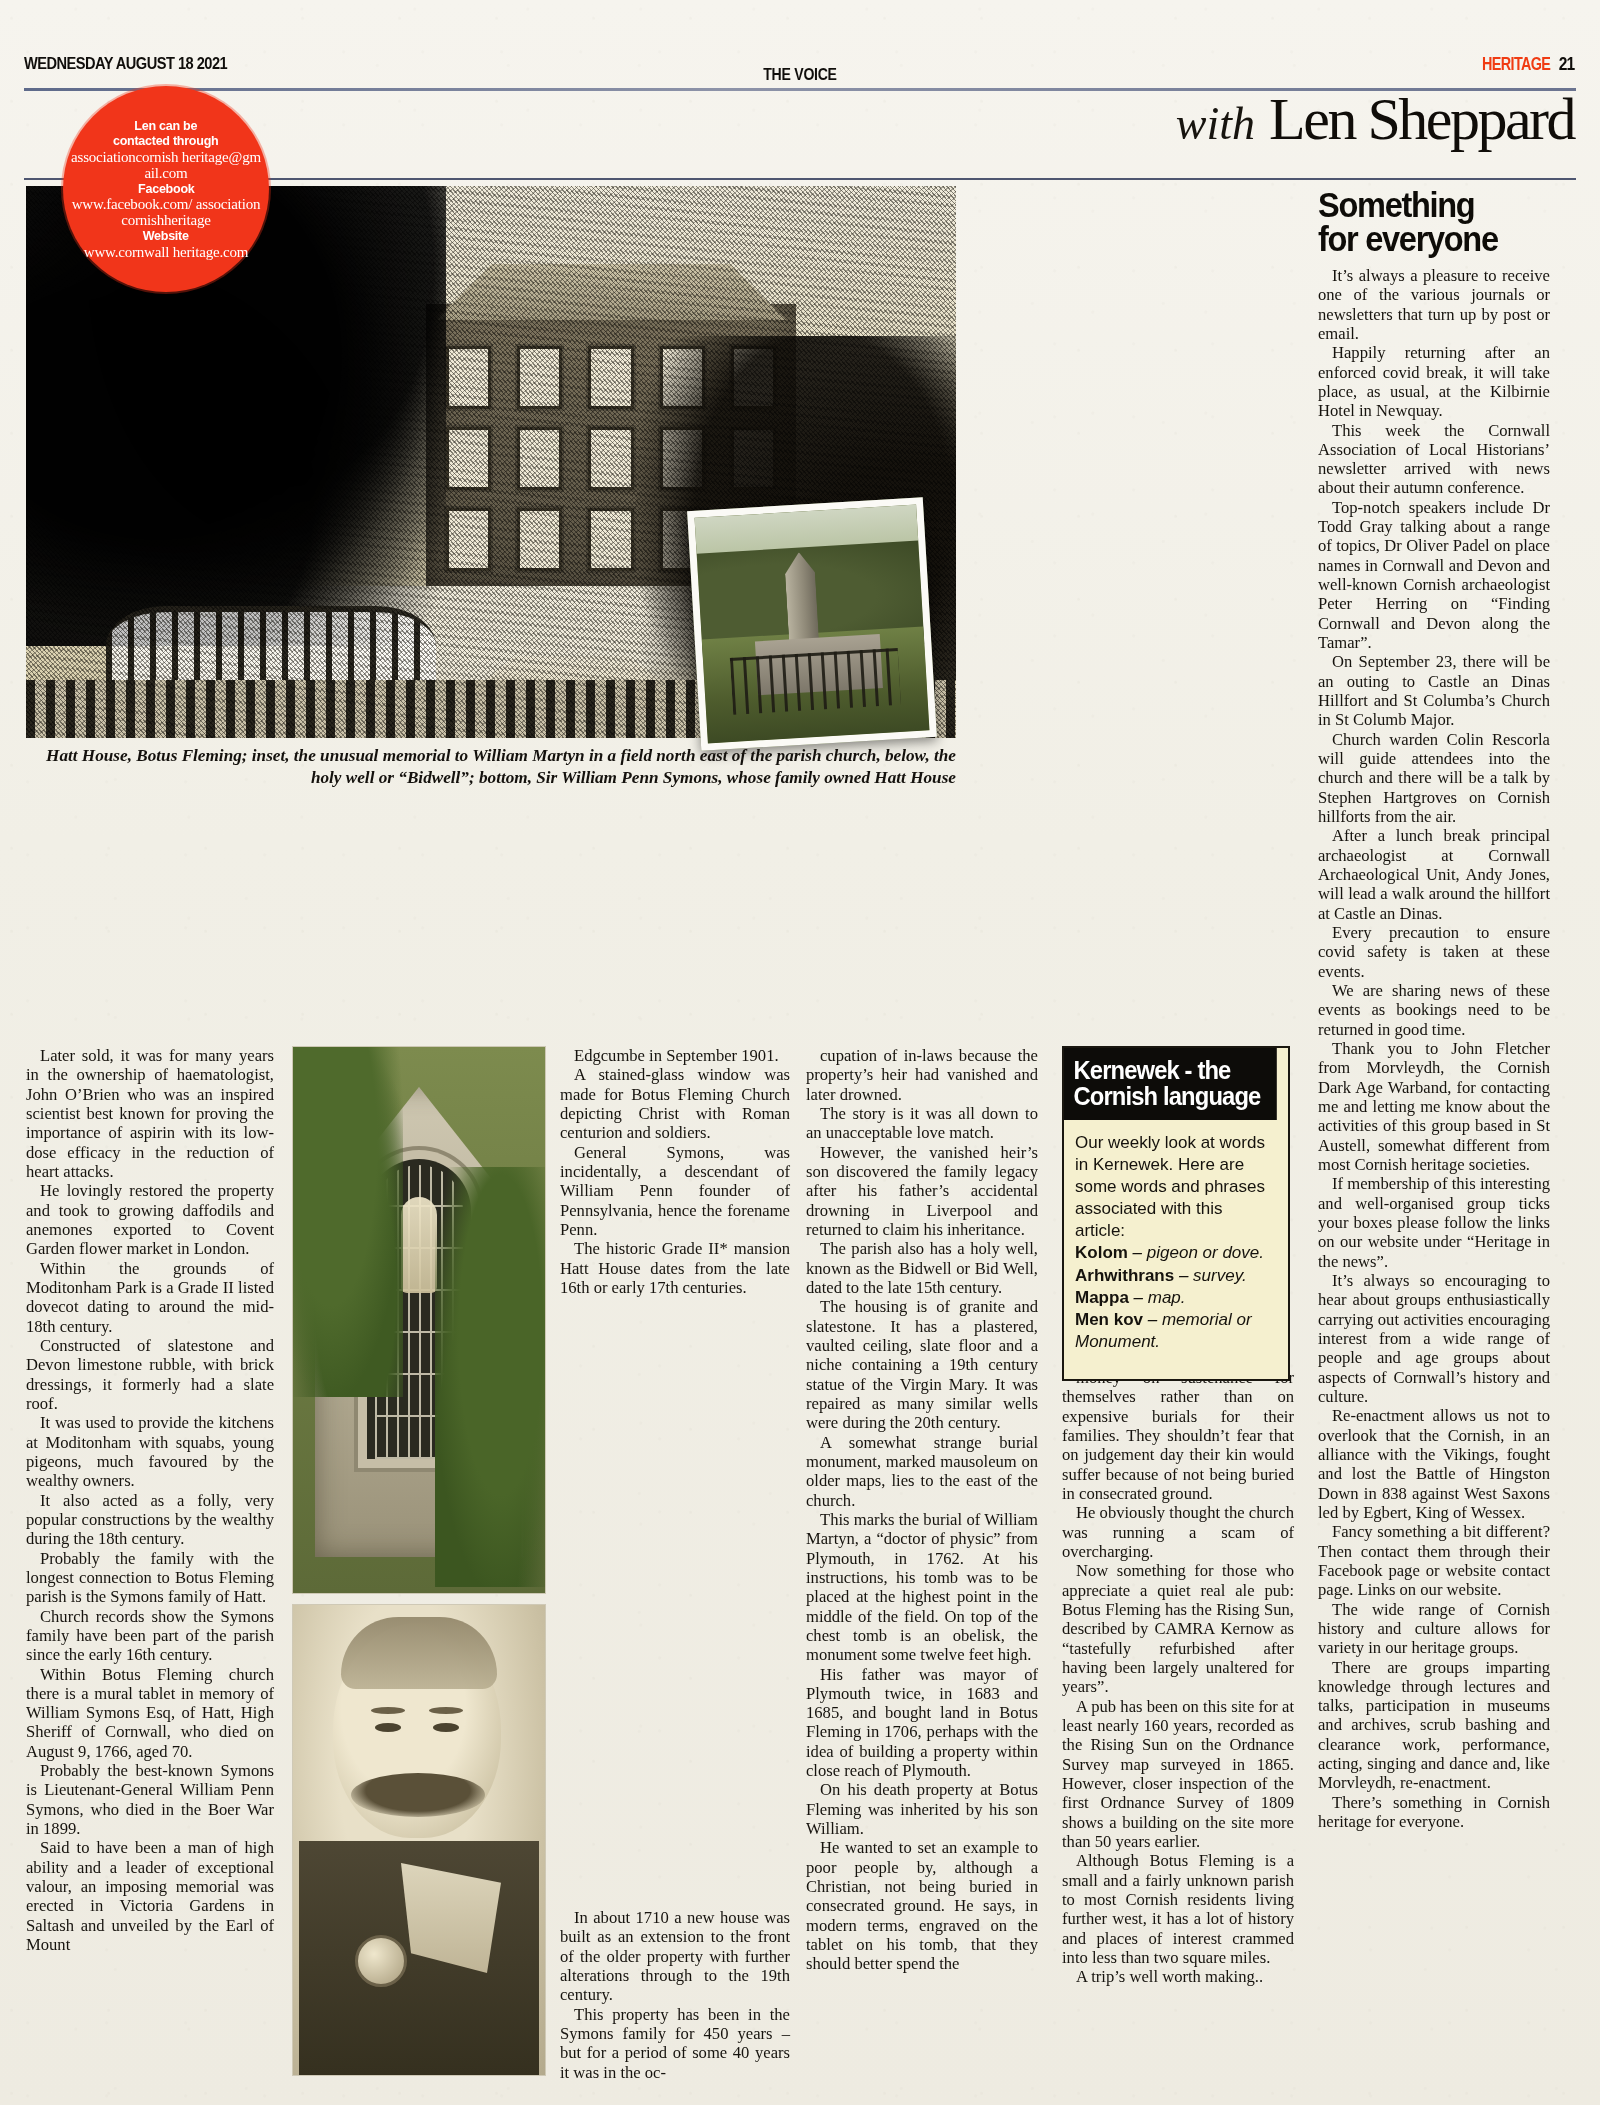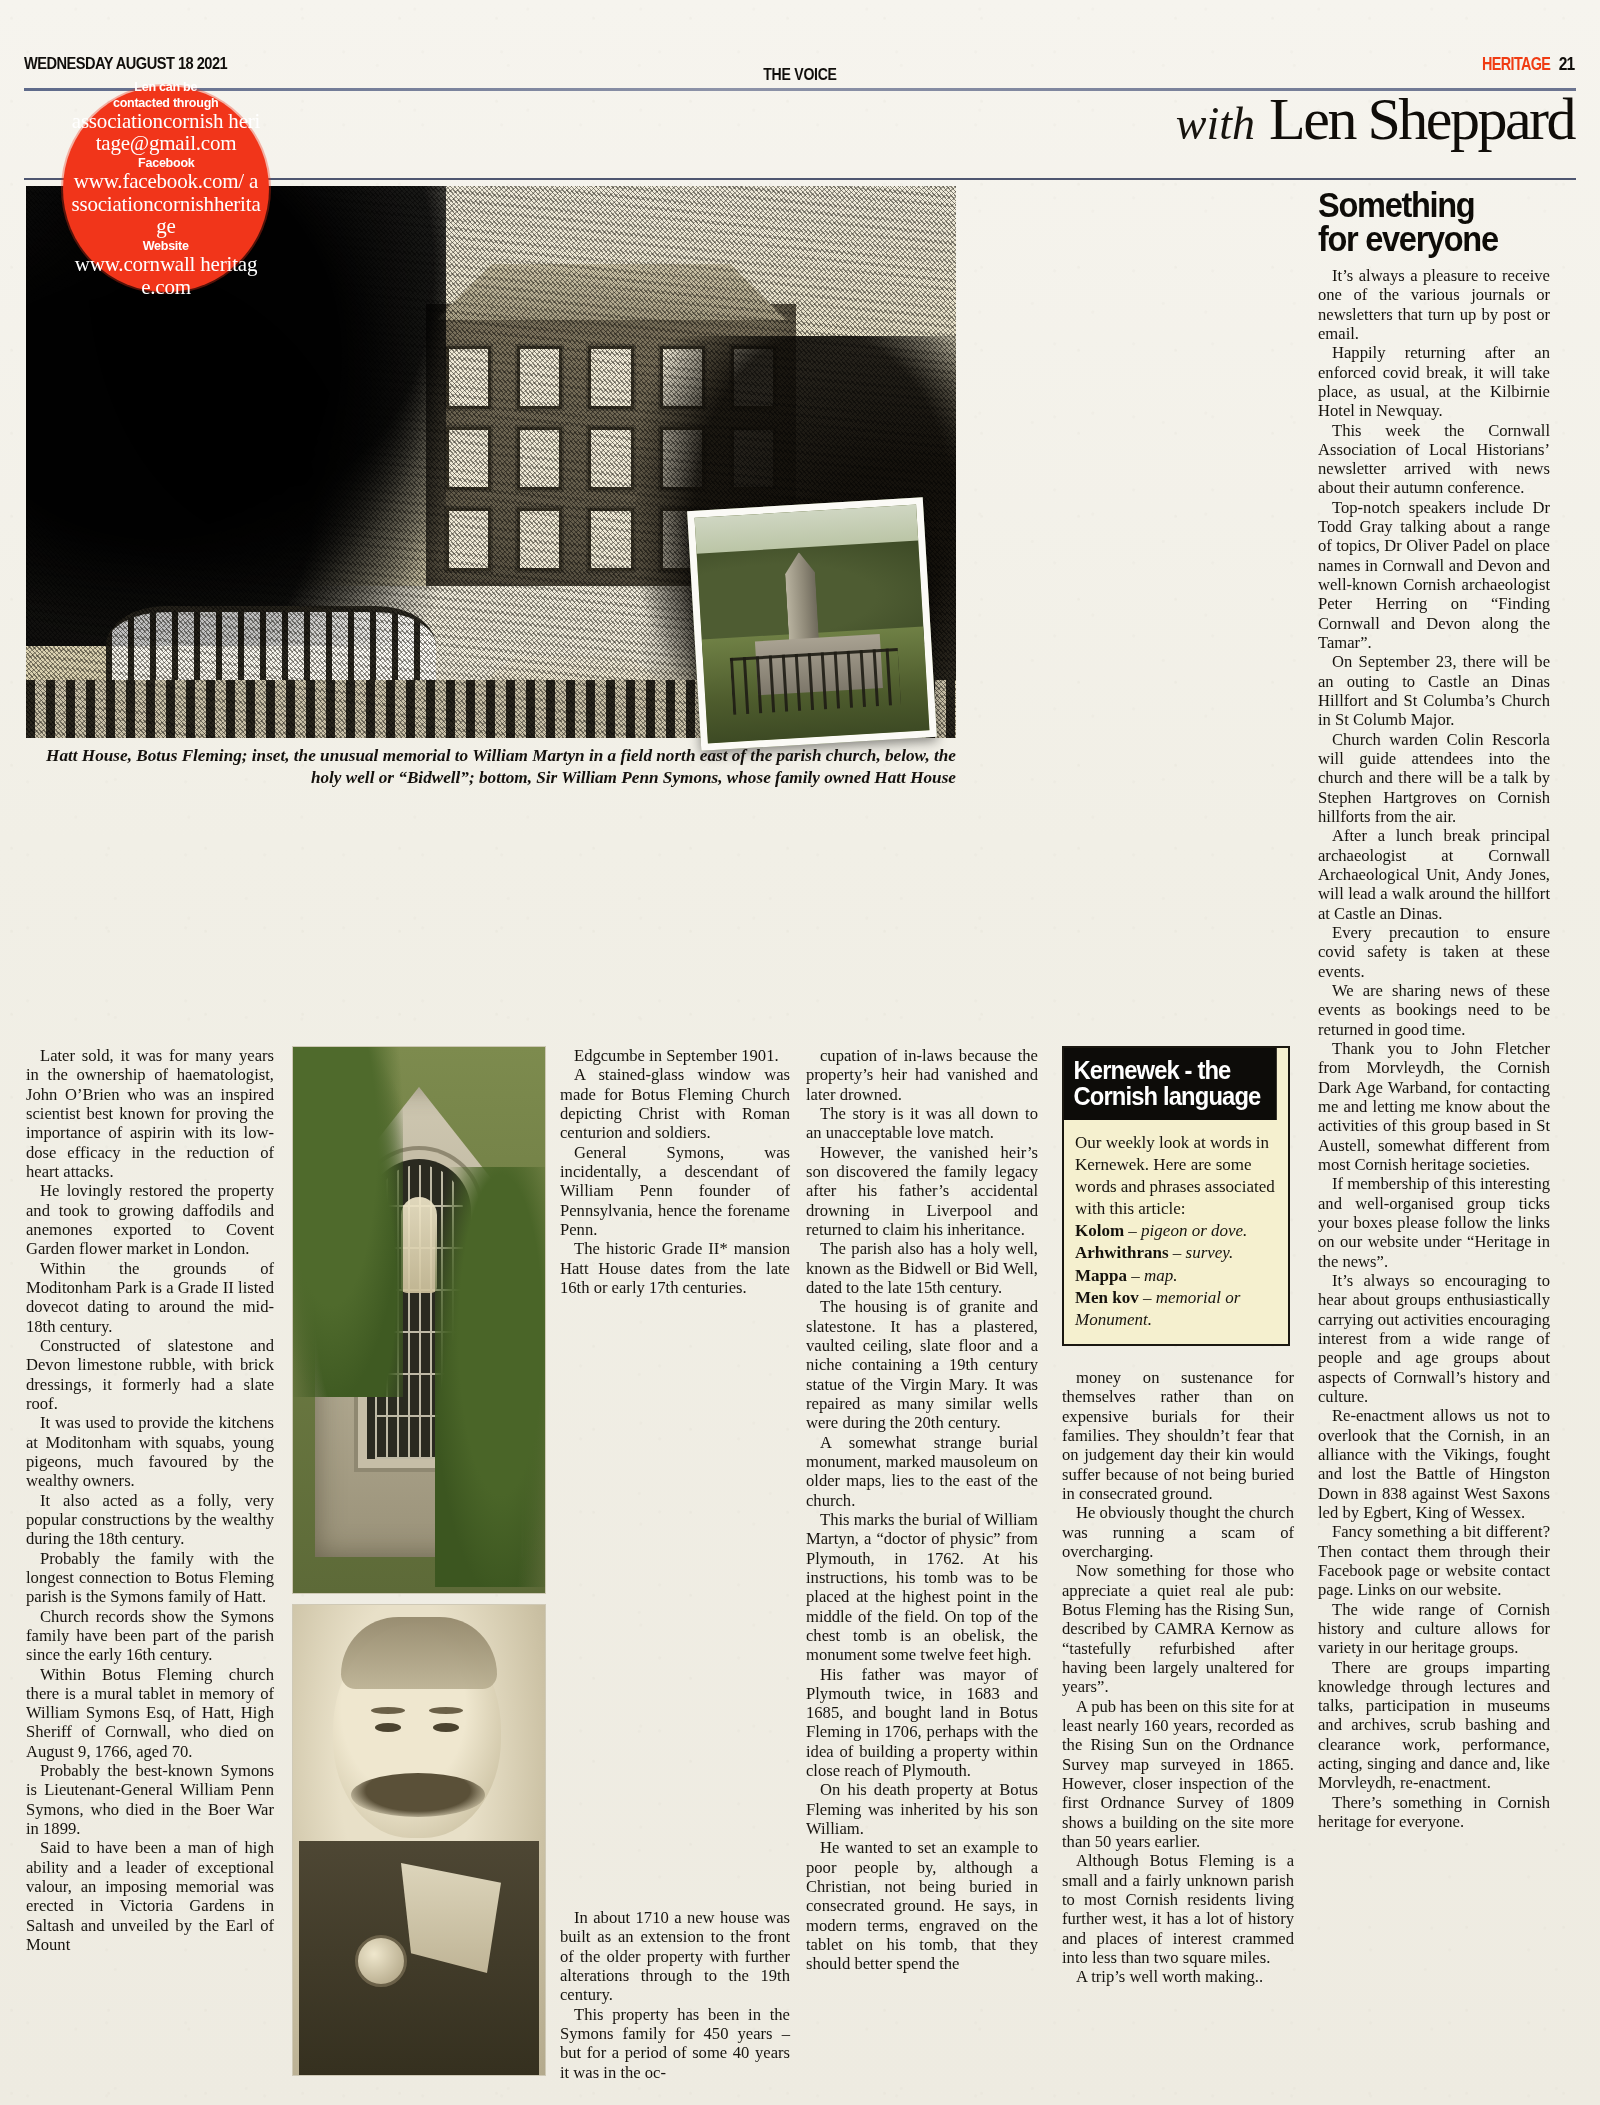--- a/index.html
+++ b/index.html
@@ -92,21 +92,21 @@
     z-index:8;padding:6px 8px;box-sizing:border-box;
     box-shadow:0 0 0 2px rgba(241,53,26,.35);
   }
   .cc-bold{
     font-family:"Liberation Sans", sans-serif;
     font-weight:700;font-size:13.5px;line-height:1.12;letter-spacing:-.3px;
     transform:scaleX(.93);
   }
   .cc-serif{
     font-family:"Liberation Serif", serif;
-    font-size:21px;line-height:1.08;letter-spacing:-.2px;
+    font-size:15px;line-height:1.08;letter-spacing:-.2px;
     word-break:break-all;
   }
 
   
   .photo-main{
     position:absolute;left:26px;top:186px;width:930px;height:552px;
     overflow:hidden;
     background:#ded8c2;
   }
   .pm-sky{
@@ -325,22 +325,22 @@
   }
   .kern-head{
     background:#0d0c09;color:#fff;
     font-family:"Liberation Sans", sans-serif;
     font-weight:700;font-size:25px;line-height:1.04;
     letter-spacing:-.9px;
     padding:9px 10px 11px 10px;
     transform:scaleX(.95);transform-origin:left center;
   }
   .kern-body{
-    padding:12px 11px 13px 11px;
-    font-family:Liberation Serif, serif;
+    padding:12px 11px 26px 11px;
+    font-family:Liberation Sans, sans-serif;
     font-size:17px;line-height:1.3;color:#15120d;
   }
   .kern-body .term{font-weight:700;}
   .kern-body .gloss{font-style:italic;}
   .kern-body p{margin:0;}
 
   
   .sidebar{
     position:absolute;left:1318px;top:188px;width:232px;
   }

